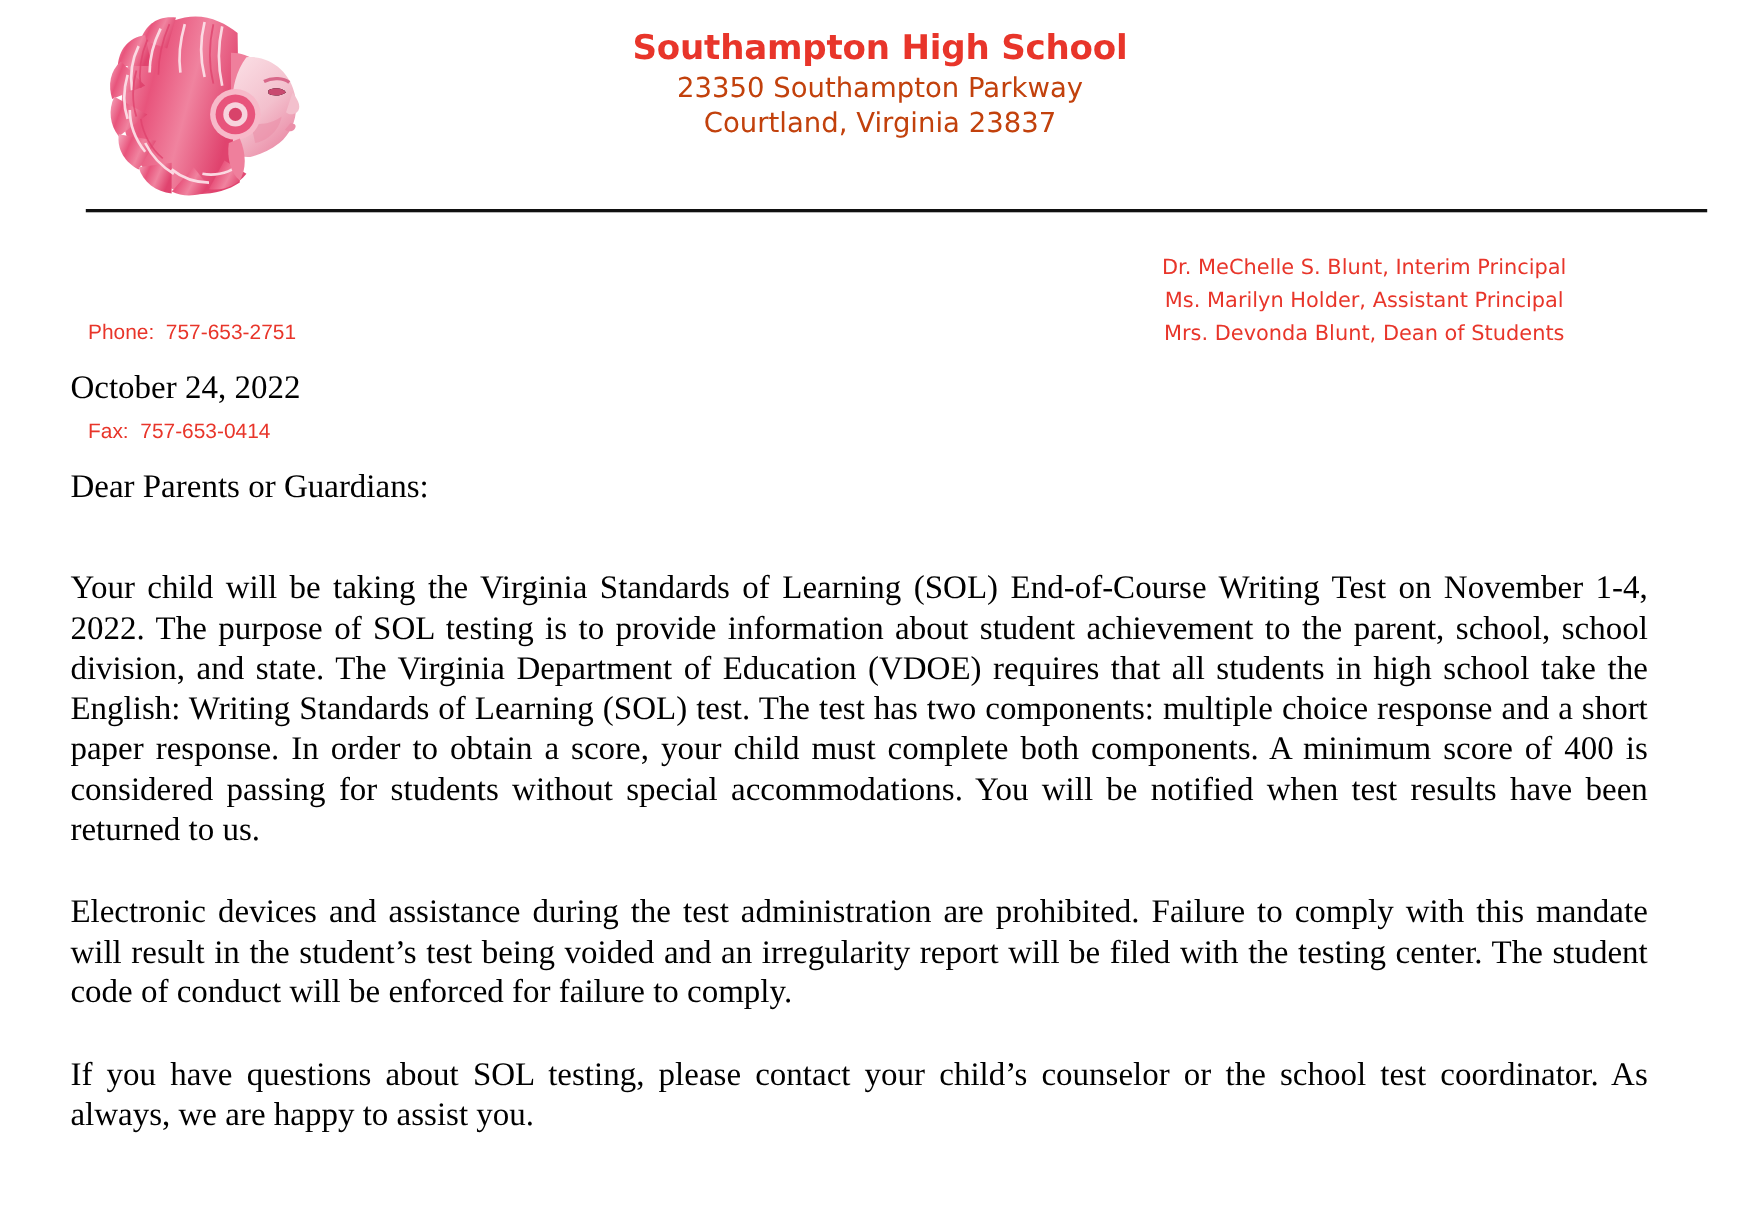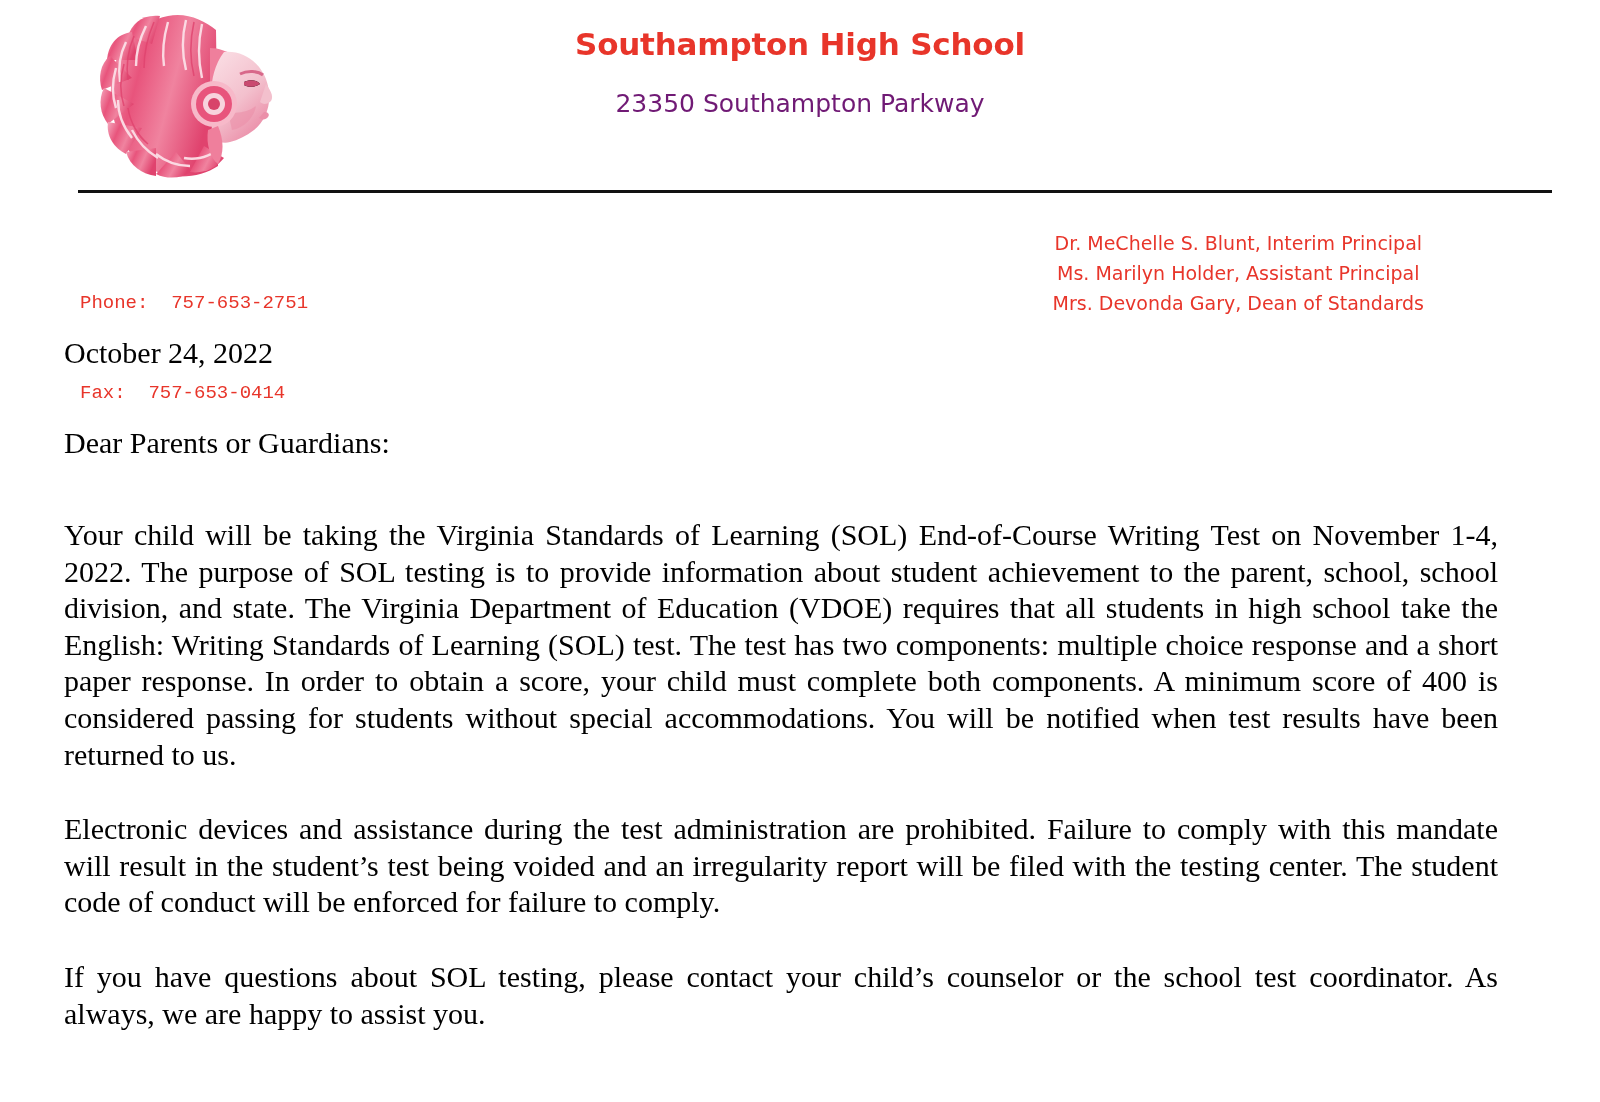--- a/index.html
+++ b/index.html
@@ -50,23 +50,22 @@
   .org-name {
     font-size: 31px;
     font-weight: bold;
     color: #e8352a;
     letter-spacing: -0.2px;
     line-height: 1.22;
   }
   .org-street, .org-citystate {
     font-size: 25px;
     font-weight: normal;
-    color: #701a75;
+    color: #c2410c;
     line-height: 1.30;
-    margin-top: 24px;
   }
 
   
   .divider {
     position: absolute;
     left: 78px;
     top: 190px;
     width: 1474px;
     height: 0;
     border-top: 3px solid #111111;
@@ -77,21 +76,21 @@
     position: absolute;
     left: 0;
     top: 228px;
     width: 1600px;
     height: 84px;
   }
   .contact-left {
     position: absolute;
     left: 80px;
     top: 0;
-    font-family: Liberation Mono, monospace;
+    font-family: Liberation Sans, sans-serif;
     font-size: 19px;
     color: #e8352a;
     line-height: 1.58;
     text-align: left;
     white-space: pre;
   }
   .contact-right {
     position: absolute;
     right: 176px;
     top: 0;
@@ -207,34 +206,35 @@
         <circle cx="116" cy="96" r="11" fill="#f7d3dd"></circle>
         <circle cx="116" cy="96" r="6" fill="#d8436a"></circle>
 
         <path d="M120 118 C126 132 126 146 120 156 C112 150 108 136 110 122 Z" fill="#ef7f9c"></path>
       </svg>
     </div>
 
     <div class="org-block">
       <div class="org-name">Southampton High School</div>
       <div class="org-street">23350 Southampton Parkway</div>
+      <div class="org-citystate">Courtland, Virginia 23837</div>
     </div>
   </div>
 
   <div class="divider"></div>
 
   <div class="contact-strip">
     <div class="contact-left">
       <div>Phone:  757-653-2751</div>
       <div>Fax:  757-653-0414</div>
     </div>
     <div class="contact-right">
       <div>Dr. MeChelle S. Blunt, Interim Principal</div>
       <div>Ms. Marilyn Holder, Assistant Principal</div>
-      <div>Mrs. Devonda Gary, Dean of Standards</div>
+      <div>Mrs. Devonda Blunt, Dean of Students</div>
     </div>
   </div>
 
   <div class="letter-body">
     <p class="letter-date">October 24, 2022</p>
     <p class="salutation">Dear Parents or Guardians:</p>
     <p class="para">Your child will be taking the Virginia Standards of Learning (SOL) End-of-Course Writing Test on November 1-4, 2022. The purpose of SOL testing is to provide information about student achievement to the parent, school, school division, and state. The Virginia Department of Education (VDOE) requires that all students in high school take the English: Writing Standards of Learning (SOL) test. The test has two components: multiple choice response and a short paper response. In order to obtain a score, your child must complete both components. A minimum score of 400 is considered passing for students without special accommodations. You will be notified when test results have been returned to us.</p>
     <p class="para">Electronic devices and assistance during the test administration are prohibited. Failure to comply with this mandate will result in the student’s test being voided and an irregularity report will be filed with the testing center. The student code of conduct will be enforced for failure to comply.</p>
     <p class="para">If you have questions about SOL testing, please contact your child’s counselor or the school test coordinator. As always, we are happy to assist you.</p>
   </div>

